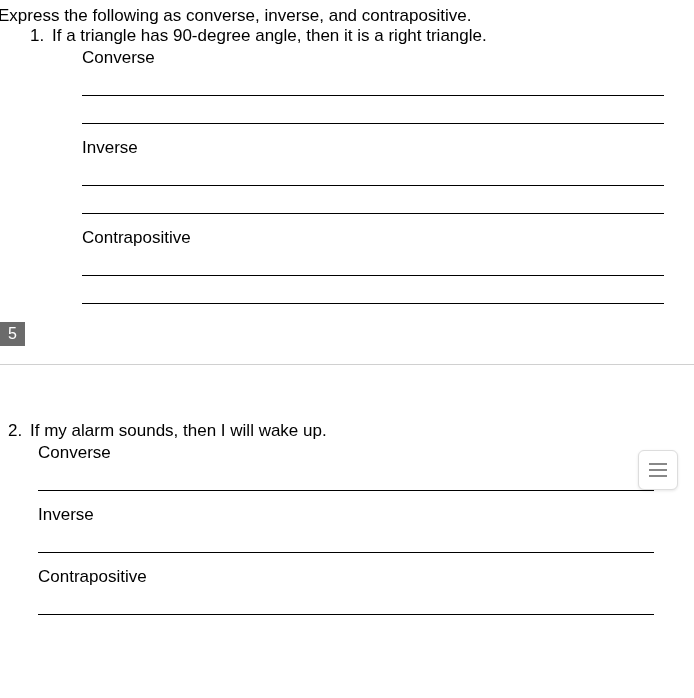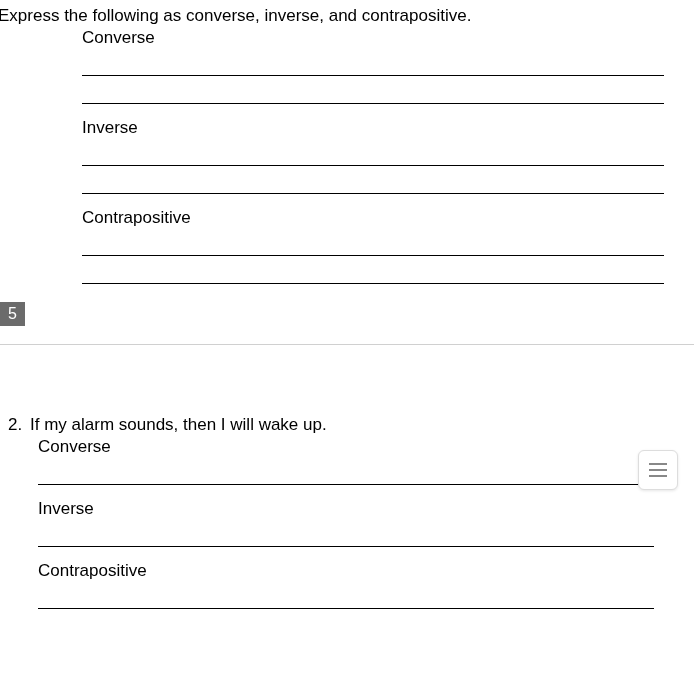--- a/index.html
+++ b/index.html
@@ -54,21 +54,21 @@
       font-size: 16px;
       margin-top: 18px;
       margin-left: 0;
     }
     .page-divider {
       border-top: 1px solid #d0d0d0;
       margin-top: 18px;
       width: 100%;
     }
     .second-question {
-      margin-top: 70px;
+      margin-top: 56px;
       padding-left: 8px;
     }
     .second-question .sub-label {
       padding-left: 30px;
     }
     .second-question .lines-container {
       padding-left: 30px;
       padding-right: 40px;
     }
     .hamburger {
@@ -100,20 +100,23 @@
     }
   </style>
 </head>
 <body>
 
 
 
 <div class="main-instruction">Express the following  as converse, inverse, and contrapositive.</div>
 
 <div class="question-block">
+  <div>
+    <span class="question-number">1.</span><span class="question-text">If a triangle has 90-degree angle, then it is a right triangle.</span>
+  </div>
   <div class="sub-label">Converse</div>
   <div class="lines-container">
     <div class="blank-line"></div>
     <div class="blank-line"></div>
   </div>
   <div class="section-gap"></div>
   <div class="sub-label">Inverse</div>
   <div class="lines-container">
     <div class="blank-line"></div>
     <div class="blank-line"></div>

